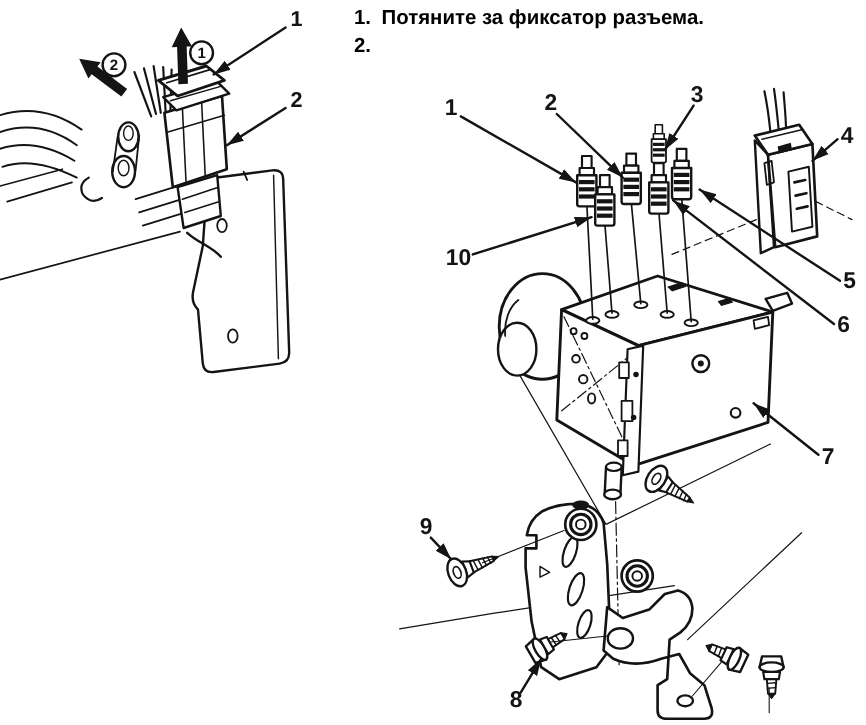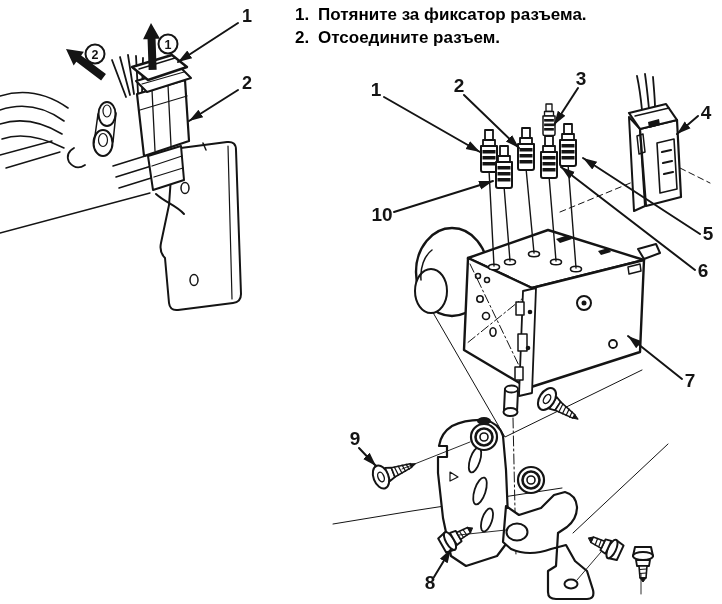--- a/index.html
+++ b/index.html
@@ -21,21 +21,20 @@
 
 <div class="canvas">
 
   <div class="instructions">
     <div class="instr-row">
       <span class="instr-num">1.</span>
       <span class="instr-text">Потяните за фиксатор разъема.</span>
     </div>
     <div class="instr-row">
       <span class="instr-num">2.</span>
-      <span class="instr-text">Отсоедините разъем.</span>
     </div>
   </div>
 
   <svg width="722" height="604" viewBox="0 0 722 604">
     <defs>
       <marker id="tri" markerUnits="userSpaceOnUse" markerWidth="15" markerHeight="12" refX="14" refY="6" orient="auto">
         <path d="M0,1.5 L14,6 L0,10.5 Z" fill="#141414"></path>
       </marker>
       <g id="fitting" stroke="#141414" fill="none" stroke-linejoin="round">
         <path d="M-4,0 L4,0 L4,10 L-4,10 Z" fill="#fff" stroke-width="1.8"></path>

